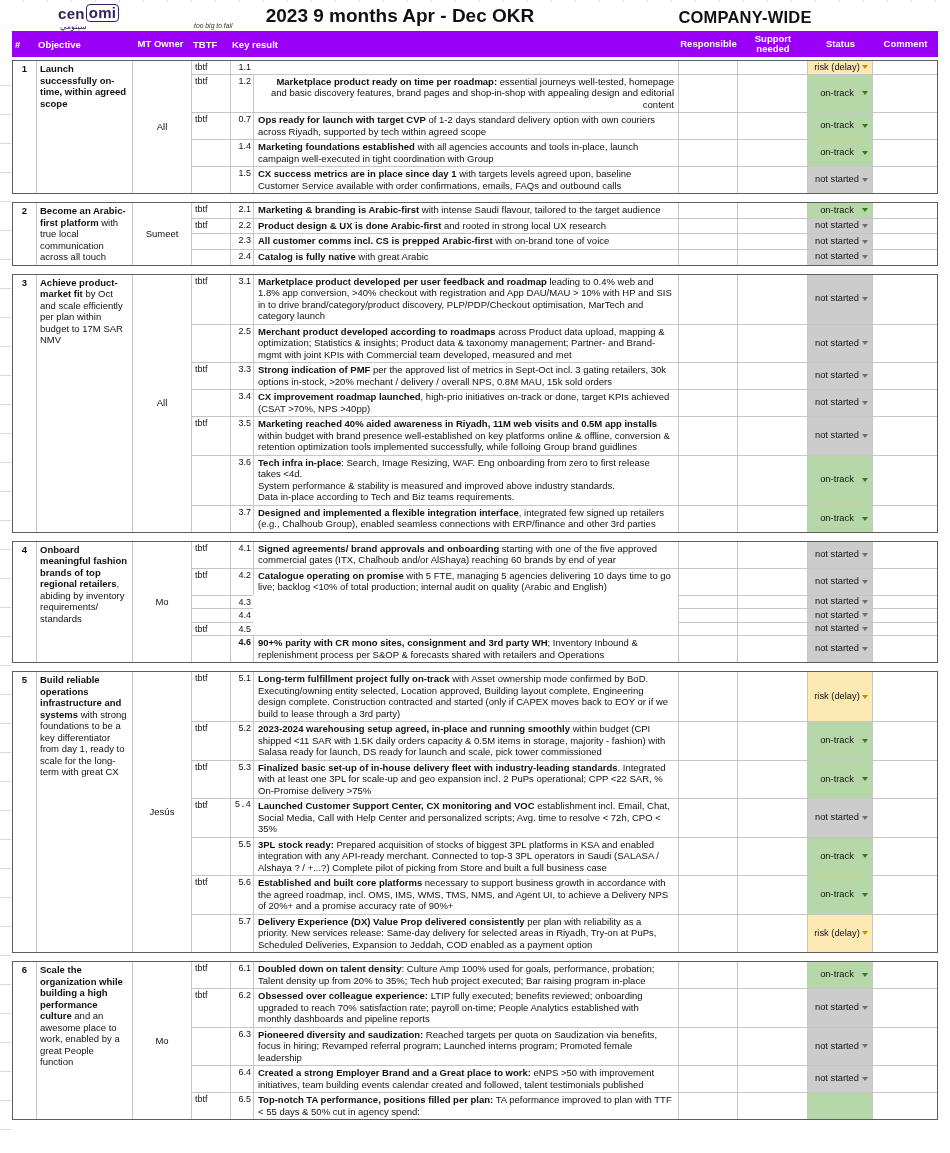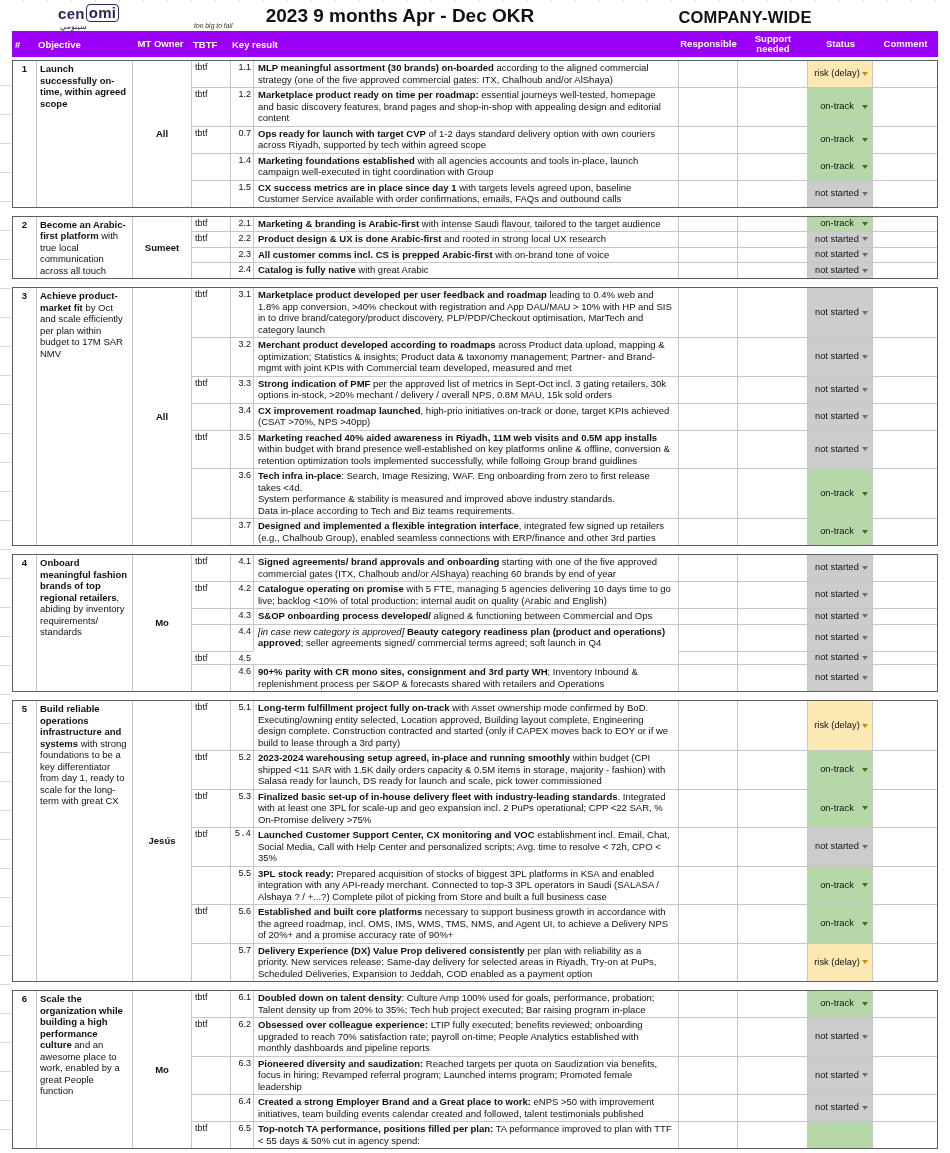--- a/index.html
+++ b/index.html
@@ -26,21 +26,21 @@
   .colhdr .hcell{display:flex;align-items:center;font-size:9.5px;font-weight:bold;padding:0 3px;}
   .hc-center{justify-content:center;text-align:center;line-height:10px;}
   .hc-left{justify-content:flex-start;}
   .hc-kr{grid-column:5 / span 2;padding-left:12px;}
   .block{border:1px solid #5e5e5e;margin-bottom:8px;background:#fff;}
   .cell{border-left:1px solid #c6c6c6;font-size:9.5px;line-height:11.5px;color:#111;}
   .cell.first-col{border-left:none;}
   .cell.row-line{border-top:1px solid #c6c6c6;}
   .c-num{grid-column:1;text-align:center;font-weight:bold;padding-top:2px;}
   .c-obj{grid-column:2;padding:2px 3px;}
-  .c-owner{grid-column:3;display:flex;align-items:center;justify-content:center;font-weight:bold;}
+  .c-owner{grid-column:3;display:flex;align-items:center;justify-content:center;}
   .c-tbtf{grid-column:4;padding:1px 0 0 3px;font-size:9px;}
   .c-krnum{grid-column:5;text-align:right;padding:1px 2px 0 0;font-size:9px;}
   .c-krtext{grid-column:6;padding:1px 4px 2px 4px;}
   .c-resp{grid-column:7;}
   .c-supp{grid-column:8;}
   .c-status{grid-column:9;position:relative;display:flex;align-items:center;justify-content:center;cursor:pointer;}
   .c-status .lbl{font-size:9.3px;padding-right:6px;}
   .c-status .arrow{position:absolute;right:4px;top:50%;transform:translateY(-50%);
     width:0;height:0;border-left:3.5px solid transparent;border-right:3.5px solid transparent;border-top:4.5px solid #666;}
   .c-comment{grid-column:10;}
@@ -79,31 +79,30 @@
       <div class="hcell hc-center">Status</div>
       <div class="hcell hc-center">Comment</div>
     </div>
     <div id="blocks">
         <div class="grid block">
           <div class="cell first-col c-num" style="grid-row: 1 / span 5;">1</div>
           <div class="cell c-obj" style="grid-row: 1 / span 5;"><span class="b">Launch successfully on-time, within agreed scope</span></div>
           <div class="cell c-owner" style="grid-row: 1 / span 5;">All</div>
           <div class="cell c-tbtf" style="grid-row: 1;">tbtf</div>
           <div class="cell c-krnum" style="grid-row: 1;">1.1</div>
-          <div class="cell c-krtext" style="grid-row: 1;"><span class="b">MLP meaningful assortment (30 brands) on-boarded</span><span> according to the aligned commercial strategy (one of the five approved commercial gates: ITX, Chalhoub and/or AlShaya)</span></div>
           <div class="cell c-resp" style="grid-row: 1;"></div>
           <div class="cell c-supp" style="grid-row: 1;"></div>
           <div class="cell c-status" style="grid-row: 1; background: rgb(252, 232, 178);">
             <div class="lbl">risk (delay)</div>
             <div class="arrow" style="border-top-color: rgb(191, 144, 0);"></div>
           </div>
           <div class="cell c-comment" style="grid-row: 1;"></div>
           <div class="cell c-tbtf row-line" style="grid-row: 2;">tbtf</div>
           <div class="cell c-krnum row-line" style="grid-row: 2;">1.2</div>
-          <div class="cell c-krtext row-line" style="grid-row: 2;"><span class="b">Marketplace product ready on time per roadmap:</span><span> essential journeys well-tested, homepage and basic discovery features, brand pages and shop-in-shop with appealing design and editorial content</span></div>
+          <div class="cell c-krtext row-line" style="grid-row: 2; text-align: right;"><span class="b">Marketplace product ready on time per roadmap:</span><span> essential journeys well-tested, homepage and basic discovery features, brand pages and shop-in-shop with appealing design and editorial content</span></div>
           <div class="cell c-resp row-line" style="grid-row: 2;"></div>
           <div class="cell c-supp row-line" style="grid-row: 2;"></div>
           <div class="cell c-status row-line" style="grid-row: 2; background: rgb(182, 215, 168);">
             <div class="lbl">on-track</div>
             <div class="arrow" style="border-top-color: rgb(56, 118, 29);"></div>
           </div>
           <div class="cell c-comment row-line" style="grid-row: 2;"></div>
           <div class="cell c-tbtf row-line" style="grid-row: 3;">tbtf</div>
           <div class="cell c-krnum row-line" style="grid-row: 3;">0.7</div>
           <div class="cell c-krtext row-line" style="grid-row: 3;"><span class="b">Ops ready for launch with target CVP</span><span> of 1-2 days standard delivery option with own couriers across Riyadh, supported by tech within agreed scope</span></div>
@@ -188,21 +187,21 @@
           <div class="cell c-krnum" style="grid-row: 1; text-align: right;">3.1</div>
           <div class="cell c-krtext" style="grid-row: 1;"><span class="b">Marketplace product developed per user feedback and roadmap</span><span> leading to 0.4% web and 1.8% app conversion, &gt;40% checkout with registration and App DAU/MAU &gt; 10% with HP and SIS in to drive brand/category/product discovery, PLP/PDP/Checkout optimisation, MarTech and category launch</span></div>
           <div class="cell c-resp" style="grid-row: 1;"></div>
           <div class="cell c-supp" style="grid-row: 1;"></div>
           <div class="cell c-status" style="grid-row: 1; background: rgb(204, 204, 204);">
             <div class="lbl">not started</div>
             <div class="arrow" style="border-top-color: rgb(111, 111, 111);"></div>
           </div>
           <div class="cell c-comment" style="grid-row: 1;"></div>
           <div class="cell c-tbtf row-line" style="grid-row: 2;"></div>
-          <div class="cell c-krnum row-line" style="grid-row: 2;">3.2</div>
+          <div class="cell c-krnum row-line" style="grid-row: 2;">2.5</div>
           <div class="cell c-krtext row-line" style="grid-row: 2;"><span class="b">Merchant product developed according to roadmaps</span><span> across Product data upload, mapping &amp; optimization; Statistics &amp; insights; Product data &amp; taxonomy management; Partner- and Brand-mgmt with joint KPIs with Commercial team developed, measured and met</span></div>
           <div class="cell c-resp row-line" style="grid-row: 2;"></div>
           <div class="cell c-supp row-line" style="grid-row: 2;"></div>
           <div class="cell c-status row-line" style="grid-row: 2; background: rgb(204, 204, 204);">
             <div class="lbl">not started</div>
             <div class="arrow" style="border-top-color: rgb(111, 111, 111);"></div>
           </div>
           <div class="cell c-comment row-line" style="grid-row: 2;"></div>
           <div class="cell c-tbtf row-line" style="grid-row: 3;">tbtf</div>
           <div class="cell c-krnum row-line" style="grid-row: 3;">3.3</div>
@@ -274,49 +273,47 @@
           <div class="cell c-krtext row-line" style="grid-row: 2;"><span class="b">Catalogue operating on promise</span><span> with 5 FTE, managing 5 agencies delivering 10 days time to go live; backlog &lt;10% of total production; internal audit on quality (Arabic and English)</span></div>
           <div class="cell c-resp row-line" style="grid-row: 2;"></div>
           <div class="cell c-supp row-line" style="grid-row: 2;"></div>
           <div class="cell c-status row-line" style="grid-row: 2; background: rgb(204, 204, 204);">
             <div class="lbl">not started</div>
             <div class="arrow" style="border-top-color: rgb(111, 111, 111);"></div>
           </div>
           <div class="cell c-comment row-line" style="grid-row: 2;"></div>
           <div class="cell c-tbtf row-line" style="grid-row: 3;"></div>
           <div class="cell c-krnum row-line" style="grid-row: 3; padding-left: 6px;">4.3</div>
-          <div class="cell c-krtext row-line" style="grid-row: 3;"><span class="b">S&amp;OP onboarding process developed/</span><span> aligned &amp; functioning between Commercial and Ops</span></div>
           <div class="cell c-resp row-line" style="grid-row: 3;"></div>
           <div class="cell c-supp row-line" style="grid-row: 3;"></div>
           <div class="cell c-status row-line" style="grid-row: 3; background: rgb(204, 204, 204);">
             <div class="lbl">not started</div>
             <div class="arrow" style="border-top-color: rgb(111, 111, 111);"></div>
           </div>
           <div class="cell c-comment row-line" style="grid-row: 3;"></div>
           <div class="cell c-tbtf row-line" style="grid-row: 4;"></div>
           <div class="cell c-krnum row-line" style="grid-row: 4;">4.4</div>
-          <div class="cell c-krtext row-line" style="grid-row: 4;"><span class="it">[in case new category is approved]</span><span class="b"> Beauty category readiness plan (product and operations) approved</span><span>; seller agreements signed/ commercial terms agreed; soft launch in Q4</span></div>
           <div class="cell c-resp row-line" style="grid-row: 4;"></div>
           <div class="cell c-supp row-line" style="grid-row: 4;"></div>
           <div class="cell c-status row-line" style="grid-row: 4; background: rgb(204, 204, 204);">
             <div class="lbl">not started</div>
             <div class="arrow" style="border-top-color: rgb(111, 111, 111);"></div>
           </div>
           <div class="cell c-comment row-line" style="grid-row: 4;"></div>
           <div class="cell c-tbtf row-line" style="grid-row: 5;">tbtf</div>
           <div class="cell c-krnum row-line" style="grid-row: 5;">4.5</div>
           <div class="cell c-resp row-line" style="grid-row: 5;"></div>
           <div class="cell c-supp row-line" style="grid-row: 5;"></div>
           <div class="cell c-status row-line" style="grid-row: 5; background: rgb(204, 204, 204);">
             <div class="lbl">not started</div>
             <div class="arrow" style="border-top-color: rgb(111, 111, 111);"></div>
           </div>
           <div class="cell c-comment row-line" style="grid-row: 5;"></div>
           <div class="cell c-tbtf row-line" style="grid-row: 6;"></div>
-          <div class="cell c-krnum row-line" style="grid-row: 6;">4.6</div>
+          <div class="cell c-krnum row-line" style="grid-row: 6; font-weight: bold;">4.6</div>
           <div class="cell c-krtext row-line" style="grid-row: 6;"><span class="b">90+% parity with CR mono sites, consignment and 3rd party WH</span><span>; Inventory Inbound &amp; replenishment process per S&amp;OP &amp; forecasts shared with retailers and Operations</span></div>
           <div class="cell c-resp row-line" style="grid-row: 6;"></div>
           <div class="cell c-supp row-line" style="grid-row: 6;"></div>
           <div class="cell c-status row-line" style="grid-row: 6; background: rgb(204, 204, 204);">
             <div class="lbl">not started</div>
             <div class="arrow" style="border-top-color: rgb(111, 111, 111);"></div>
           </div>
           <div class="cell c-comment row-line" style="grid-row: 6;"></div>
         </div>
         <div class="grid block">

